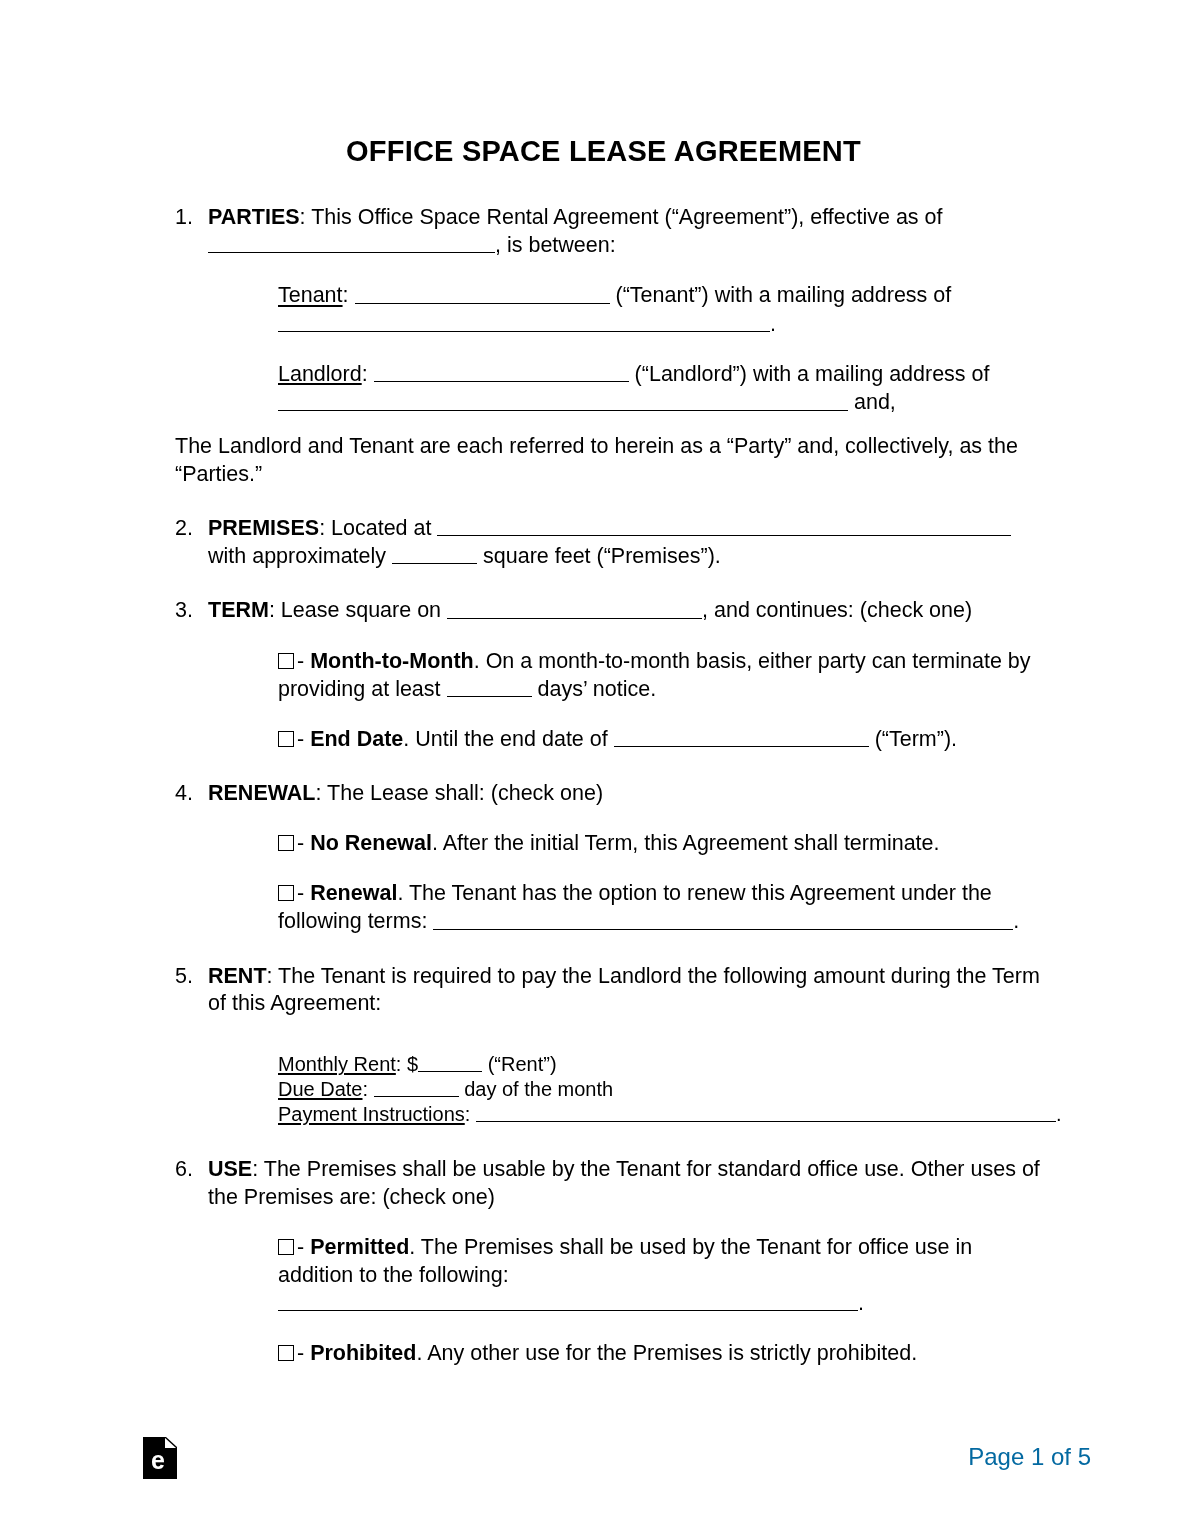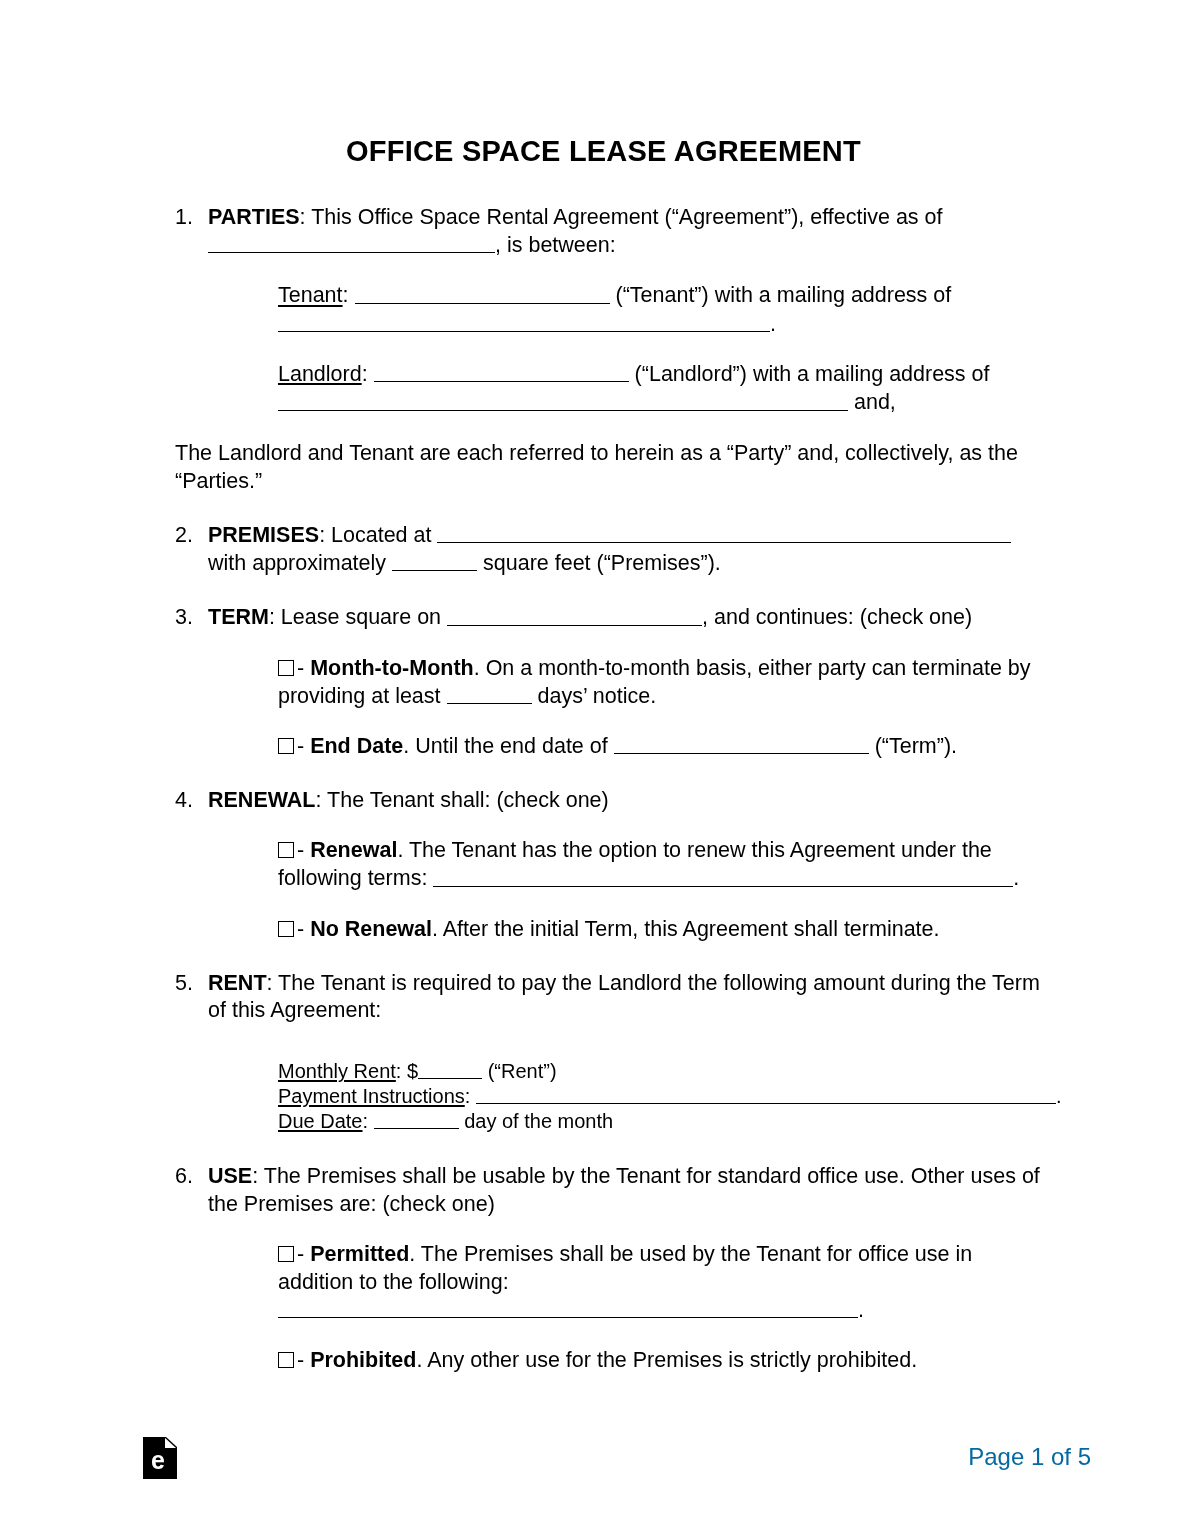--- a/index.html
+++ b/index.html
@@ -48,21 +48,21 @@
     top: 0;
     width: 26px;
     text-align: left;
   }
   .clause b, .bold {
     font-weight: bold;
   }
   .plainpara {
     font-size: 21.5px;
     line-height: 1.30;
-    margin-top: 22px;
+    margin-top: 15px;
   }
   .sub {
     font-size: 21.5px;
     line-height: 1.30;
     margin-top: 22px;
     margin-left: 103px;
   }
   .rentblock {
     font-size: 20px;
     line-height: 1.23;
@@ -155,40 +155,40 @@
     <div class="sub">
       <span class="chk"></span><span>- </span><span class="bold">Month-to-Month</span><span>. On a month-to-month basis, either party can terminate by providing at least </span><span class="ln ln-w-s"></span><span> days’ notice.</span>
     </div>
 
     <div class="sub">
       <span class="chk"></span><span>- </span><span class="bold">End Date</span><span>. Until the end date of </span><span class="ln ln-w-l"></span><span> (“Term”).</span>
     </div>
 
     <div class="clause" style="margin-top:26px;">
       <span class="num">4.</span>
-      <span class="bold">RENEWAL</span><span>: The Tenant shall: (check one)</span>
+      <span class="bold">RENEWAL</span><span>: The Lease shall: (check one)</span>
+    </div>
+
+    <div class="sub">
+      <span class="chk"></span><span>- </span><span class="bold">No Renewal</span><span>. After the initial Term, this Agreement shall terminate.</span>
     </div>
 
     <div class="sub">
       <span class="chk"></span><span>- </span><span class="bold">Renewal</span><span>. The Tenant has the option to renew this Agreement under the following terms: </span><span class="ln ln-w-full"></span><span>.</span>
-    </div>
-
-    <div class="sub">
-      <span class="chk"></span><span>- </span><span class="bold">No Renewal</span><span>. After the initial Term, this Agreement shall terminate.</span>
     </div>
 
     <div class="clause" style="margin-top:26px;">
       <span class="num">5.</span>
       <span class="bold">RENT</span><span>: The Tenant is required to pay the Landlord the following amount during the Term of this Agreement:</span>
     </div>
 
     <div class="rentblock">
       <div><span class="u">Monthly Rent</span><span>: $</span><span class="ln ln-w-xs"></span><span> (“Rent”)</span></div>
+      <div><span class="u">Due Date</span><span>: </span><span class="ln ln-w-s"></span><span> day of the month</span></div>
       <div><span class="u">Payment Instructions</span><span>: </span><span class="ln ln-w-full"></span><span>.</span></div>
-      <div><span class="u">Due Date</span><span>: </span><span class="ln ln-w-s"></span><span> day of the month</span></div>
     </div>
 
     <div class="clause" style="margin-top:30px;">
       <span class="num">6.</span>
       <span class="bold">USE</span><span>: The Premises shall be usable by the Tenant for standard office use. Other uses of the Premises are: (check one)</span>
     </div>
 
     <div class="sub">
       <span class="chk"></span><span>- </span><span class="bold">Permitted</span><span>. The Premises shall be used by the Tenant for office use in addition to the following: </span><span class="ln ln-w-full"></span><span>.</span>
     </div>

